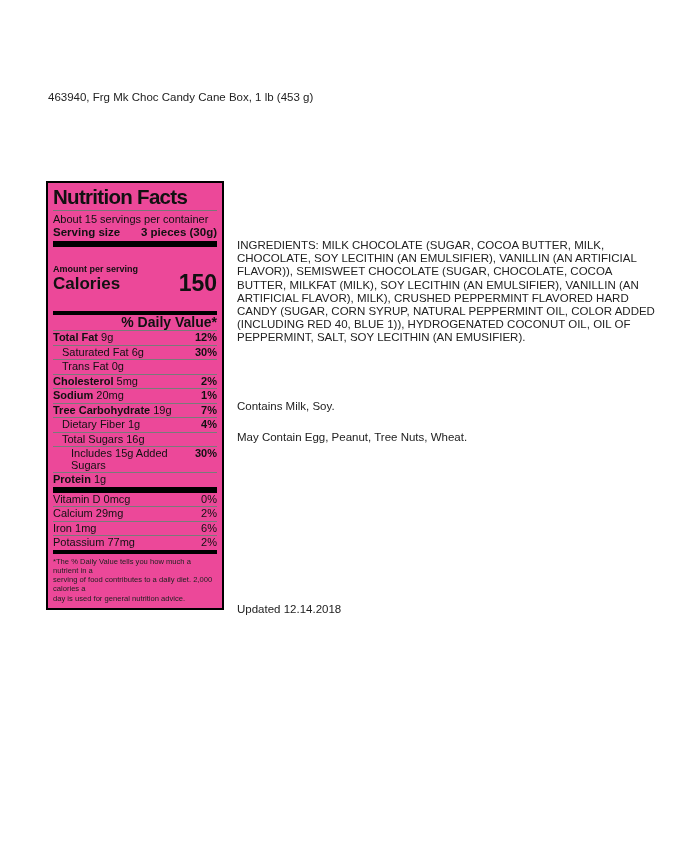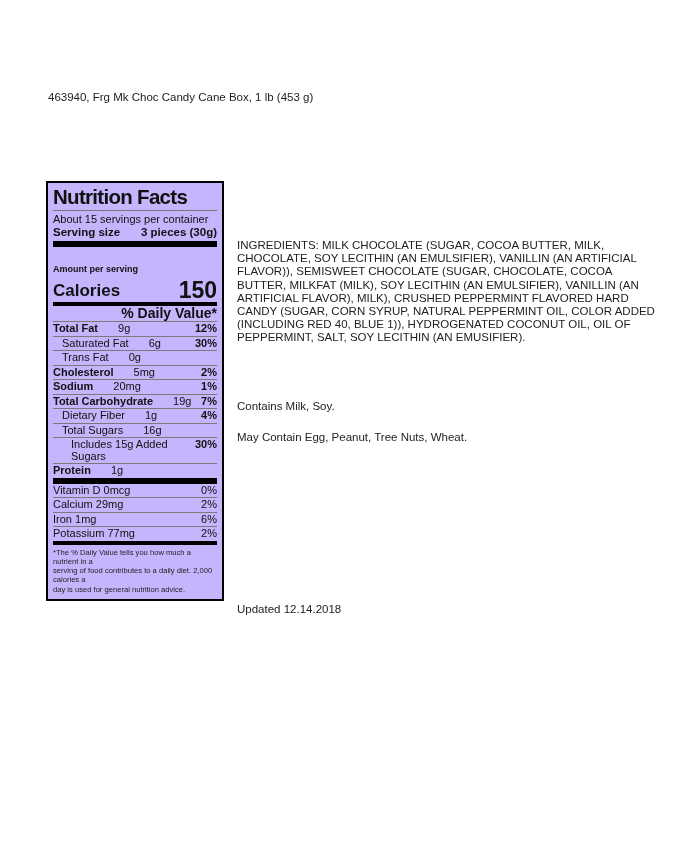--- a/index.html
+++ b/index.html
@@ -26,21 +26,21 @@
   }
 
   
   .nl {
     position: absolute;
     left: 46px;
     top: 181px;
     width: 178px;
     box-sizing: border-box;
     border: 2px solid #000;
-    background: #c4b5fd;
+    background: #ec4899;
     padding: 2px 5px 5px 5px;
     color: #111;
   }
   .nl-title {
     font-size: 20.5px;
     font-weight: bold;
     letter-spacing: -0.7px;
     line-height: 23px;
     border-bottom: 1px solid #777;
     padding-bottom: 2px;
@@ -64,43 +64,43 @@
   .nl-aps {
     font-size: 9px;
     font-weight: bold;
     line-height: 10px;
     padding-top: 17px;
   }
   .nl-calrow {
     display: flex;
     justify-content: space-between;
     align-items: flex-end;
-    padding-bottom: 2px;
+    padding-bottom: 18px;
   }
   .nl-cal-label { font-size: 17px; font-weight: bold; line-height: 18px; }
-  .nl-cal-value { font-size: 23px; font-weight: bold; line-height: 19px; margin-top: 7px; }
+  .nl-cal-value { font-size: 23px; font-weight: bold; line-height: 19px; }
   .nl-dvh {
     text-align: right;
     font-size: 14px;
     font-weight: bold;
     line-height: 11px;
     padding: 2px 0 2px 0;
   }
   .nrow {
     display: flex;
     align-items: baseline;
     border-top: 1px solid #7a7a7a;
     font-size: 11px;
     line-height: 11.5px;
     padding: 1px 0;
   }
   .nm.b { font-weight: bold; }
   .ind1 { padding-left: 9px; }
   .ind2 { padding-left: 18px; }
-  .amt { margin-left: 20px; }
+  .amt { margin-left: 3px; }
   .dv { margin-left: auto; font-weight: bold; }
   .dv.reg { font-weight: normal; }
   .nl-footnote {
     font-size: 7.6px;
     line-height: 9.3px;
     padding-top: 3px;
     white-space: pre-line;
     color: #222;
   }
 
@@ -186,21 +186,21 @@
       <span class="nm b">Cholesterol</span>
       <span class="amt">5mg</span>
       <span class="dv">2%</span>
     </div>
     <div class="nrow">
       <span class="nm b">Sodium</span>
       <span class="amt">20mg</span>
       <span class="dv">1%</span>
     </div>
     <div class="nrow">
-      <span class="nm b">Total Carbohydrate</span>
+      <span class="nm b">Tree Carbohydrate</span>
       <span class="amt">19g</span>
       <span class="dv">7%</span>
     </div>
     <div class="nrow">
       <span class="nm ind1">Dietary Fiber</span>
       <span class="amt">1g</span>
       <span class="dv">4%</span>
     </div>
     <div class="nrow">
       <span class="nm ind1">Total Sugars</span>

